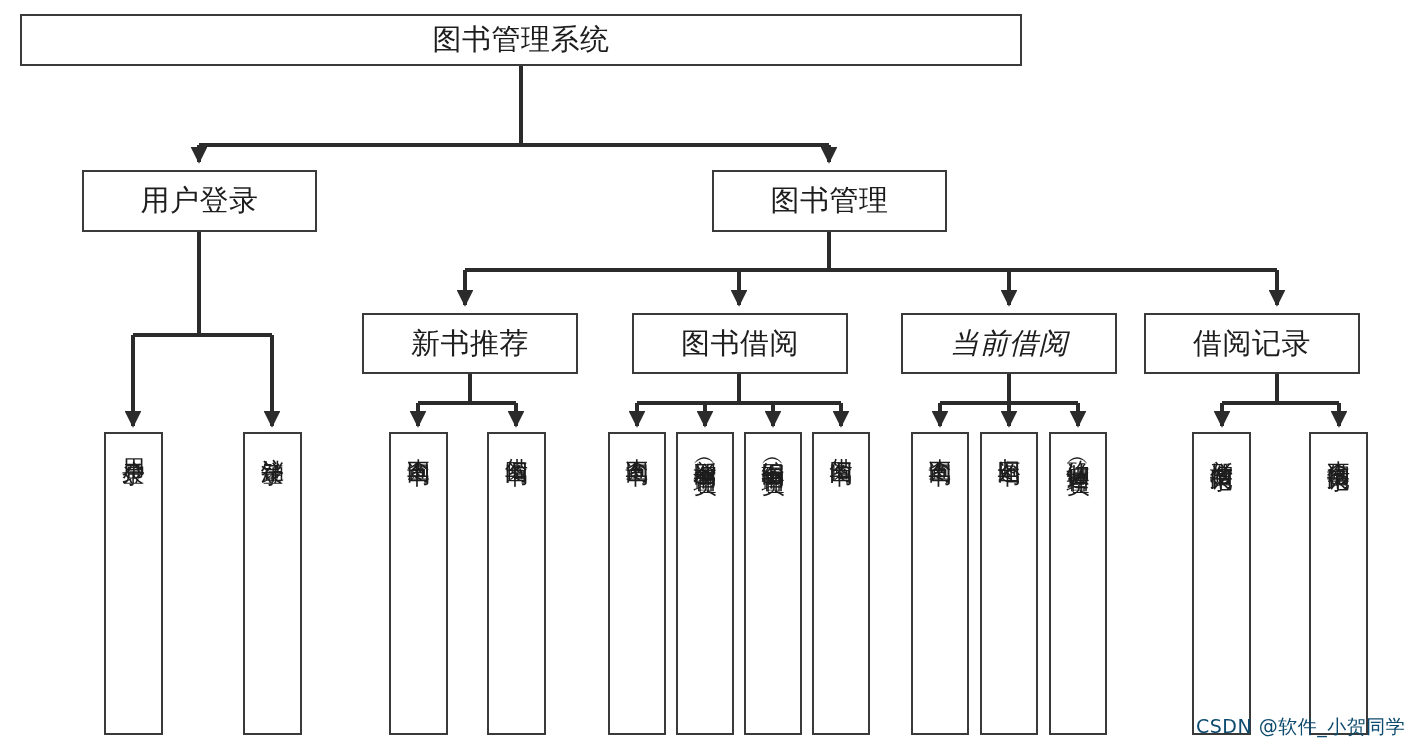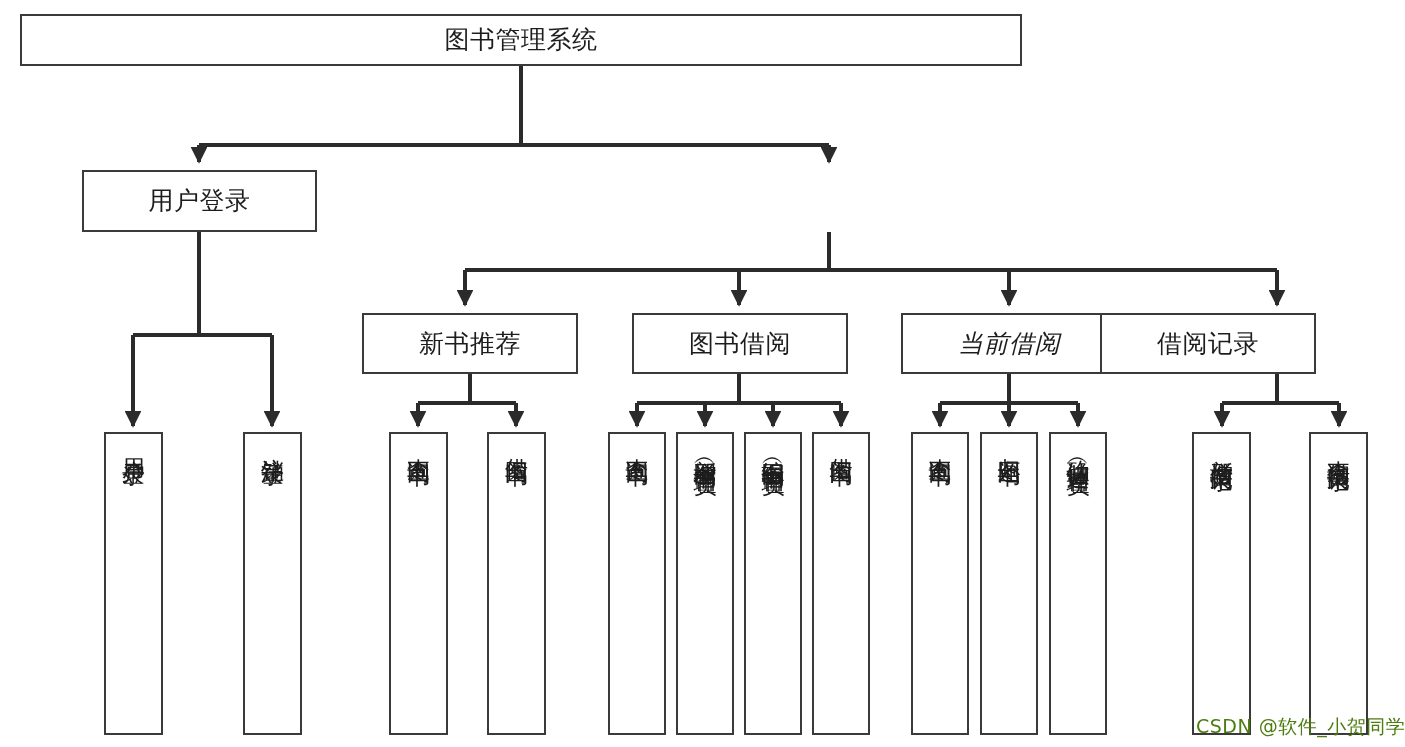--- a/index.html
+++ b/index.html
@@ -30,21 +30,21 @@
     box-sizing: border-box;
     background: #ffffff;
     border: 2px solid #3a3a3a;
     display: flex;
     align-items: center;
     justify-content: center;
     color: #1d1d1d;
   }
   .node.horiz .label {
     writing-mode: horizontal-tb;
-    font-size: 25px;
+    font-size: 29px;
     line-height: 1.1;
     letter-spacing: 0.5px;
     white-space: nowrap;
   }
   .node.vert {
     align-items: flex-start;
     justify-content: center;
     padding-top: 6px;
   }
   .node.vert .label {
@@ -54,21 +54,21 @@
     letter-spacing: 2px;
     line-height: 1;
     white-space: nowrap;
   }
   .node.vert.tall .label {
     padding-top: 2px;
   }
   .watermark {
     position: absolute;
     font-size: 19px;
-    color: #4d7c0f;
+    color: #0c4a6e;
     white-space: nowrap;
     letter-spacing: 0.5px;
     font-family: "DejaVu Sans", "Liberation Sans", sans-serif;
   }
 </style>
 </head>
 <body>
 
 <div id="canvas">
 
@@ -122,31 +122,34 @@
     </g>
   </svg>
 
   <div class="node horiz" style="left:20px; top:14px; width:1002px; height:52px;">
     <span class="label">图书管理系统</span>
   </div>
 
   <div class="node horiz" style="left:82px; top:170px; width:235px; height:62px;">
     <span class="label">用户登录</span>
   </div>
+  <div class="node horiz" style="left:712px; top:170px; width:235px; height:62px;">
+    <span class="label">图书管理</span>
+  </div>
 
   <div class="node horiz" style="left:632px; top:313px; width:216px; height:61px;">
     <span class="label">图书借阅</span>
   </div>
   <div class="node horiz" style="left:362px; top:313px; width:216px; height:61px;">
     <span class="label">新书推荐</span>
   </div>
   <div class="node horiz" style="left:901px; top:313px; width:216px; height:61px;font-style:italic;">
     <span class="label">当前借阅</span>
   </div>
-  <div class="node horiz" style="left:1100px; top:313px; width:216px; height:61px;">
+  <div class="node horiz" style="left:1144px; top:313px; width:216px; height:61px;">
     <span class="label">借阅记录</span>
   </div>
 
   <div class="node vert" style="left:104px; top:432px; width:59px; height:303px;">
     <span class="label">用户登录</span>
   </div>
   <div class="node vert" style="left:243px; top:432px; width:59px; height:303px;">
     <span class="label">注销登录</span>
   </div>
 

